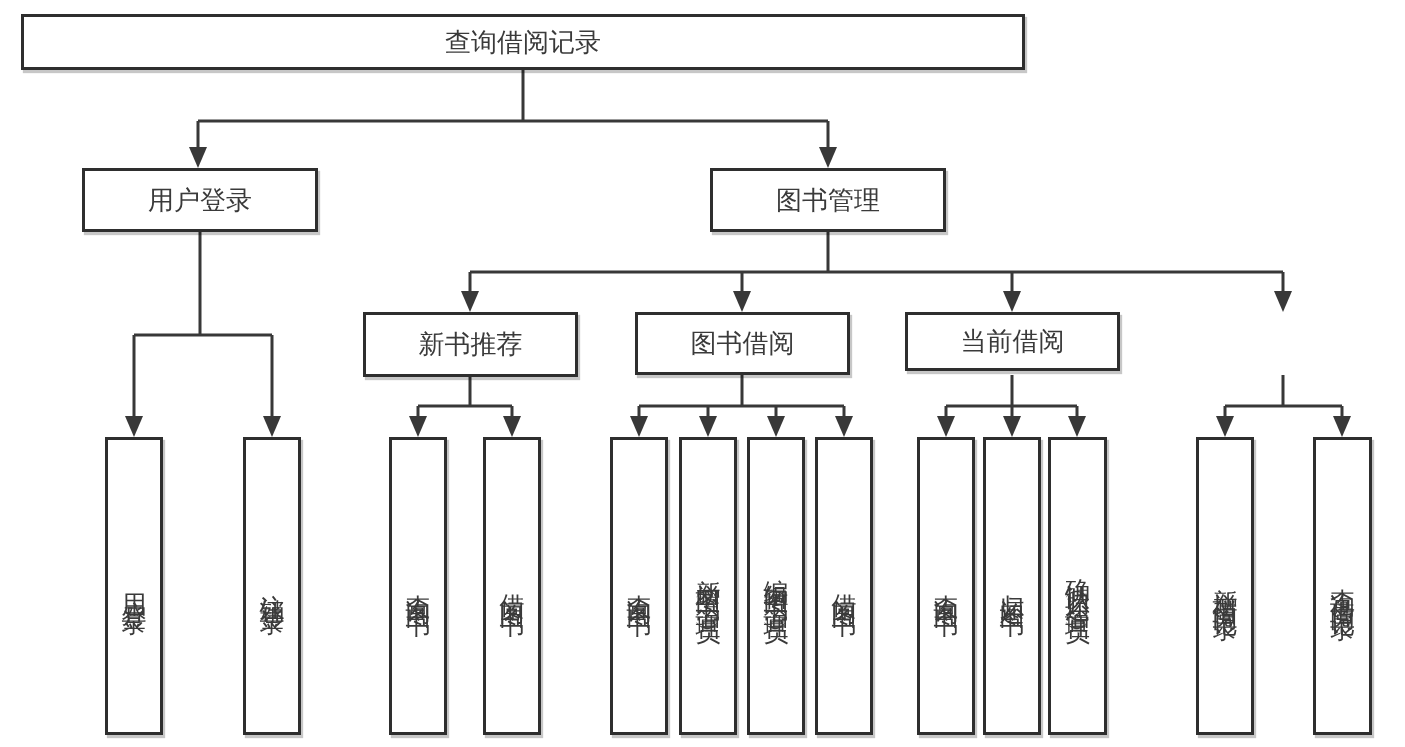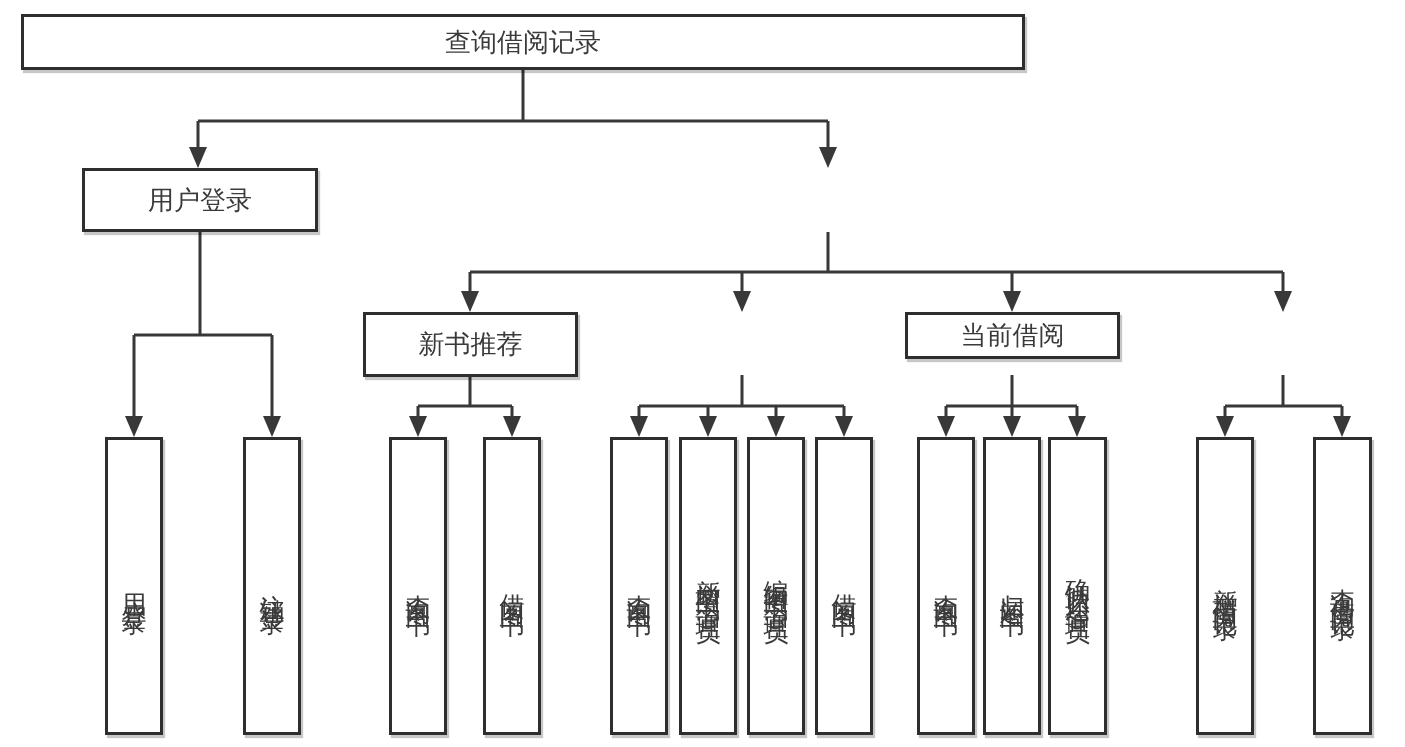--- a/index.html
+++ b/index.html
@@ -67,25 +67,31 @@
     <polygon points="1333,416 1351,416 1342,437"></polygon>
   </svg>
 
   <div class="box h" style="left:21px;top:14px;width:1004px;height:56px">
     <span>查询借阅记录</span>
   </div>
 
   <div class="box h" style="left:82px;top:168px;width:236px;height:64px">
     <span>用户登录</span>
   </div>
+  <div class="box h" style="left:710px;top:168px;width:236px;height:64px">
+    <span>图书管理</span>
+  </div>
 
   <div class="box h" style="left:363px;top:312px;width:215px;height:65px">
     <span>新书推荐</span>
   </div>
-  <div class="box h" style="left:905px;top:312px;width:215px;height:47px">
+  <div class="box h" style="left:635px;top:312px;width:215px;height:63px">
+    <span>图书借阅</span>
+  </div>
+  <div class="box h" style="left:905px;top:312px;width:215px;height:59px">
     <span>当前借阅</span>
   </div>
 
   <div class="box v" style="left:105px;top:437px;width:58px;height:298px">
     <span>用户登录</span>
   </div>
   <div class="box v" style="left:243px;top:437px;width:58px;height:298px">
     <span>注销登录</span>
   </div>
 

